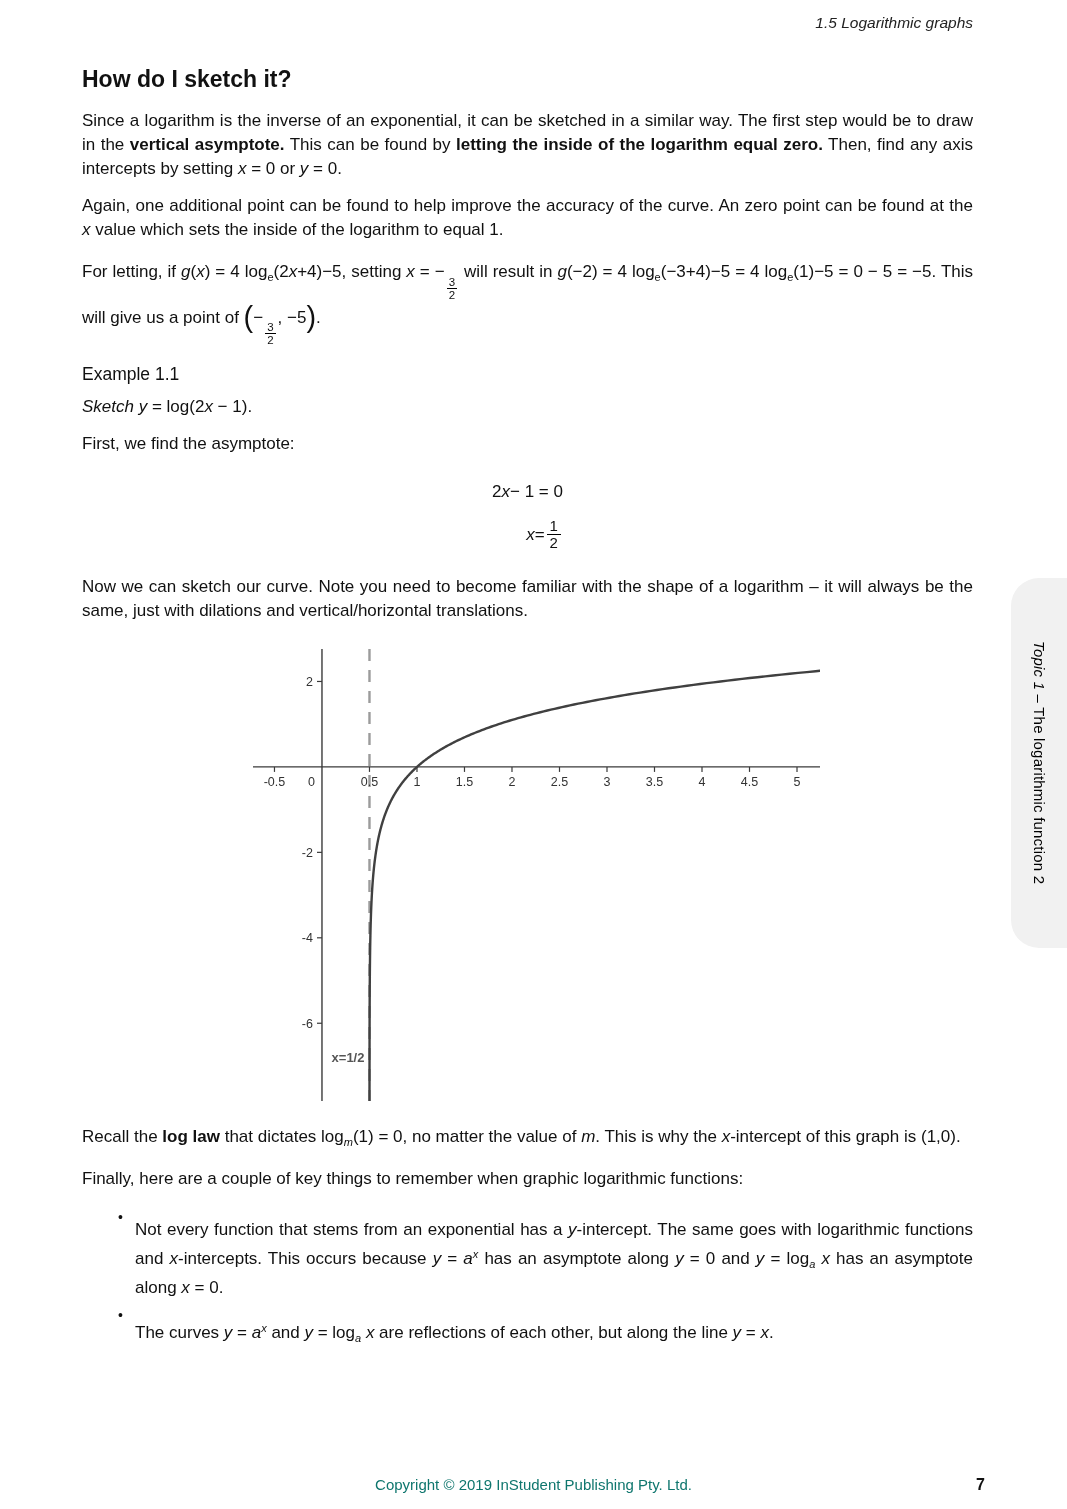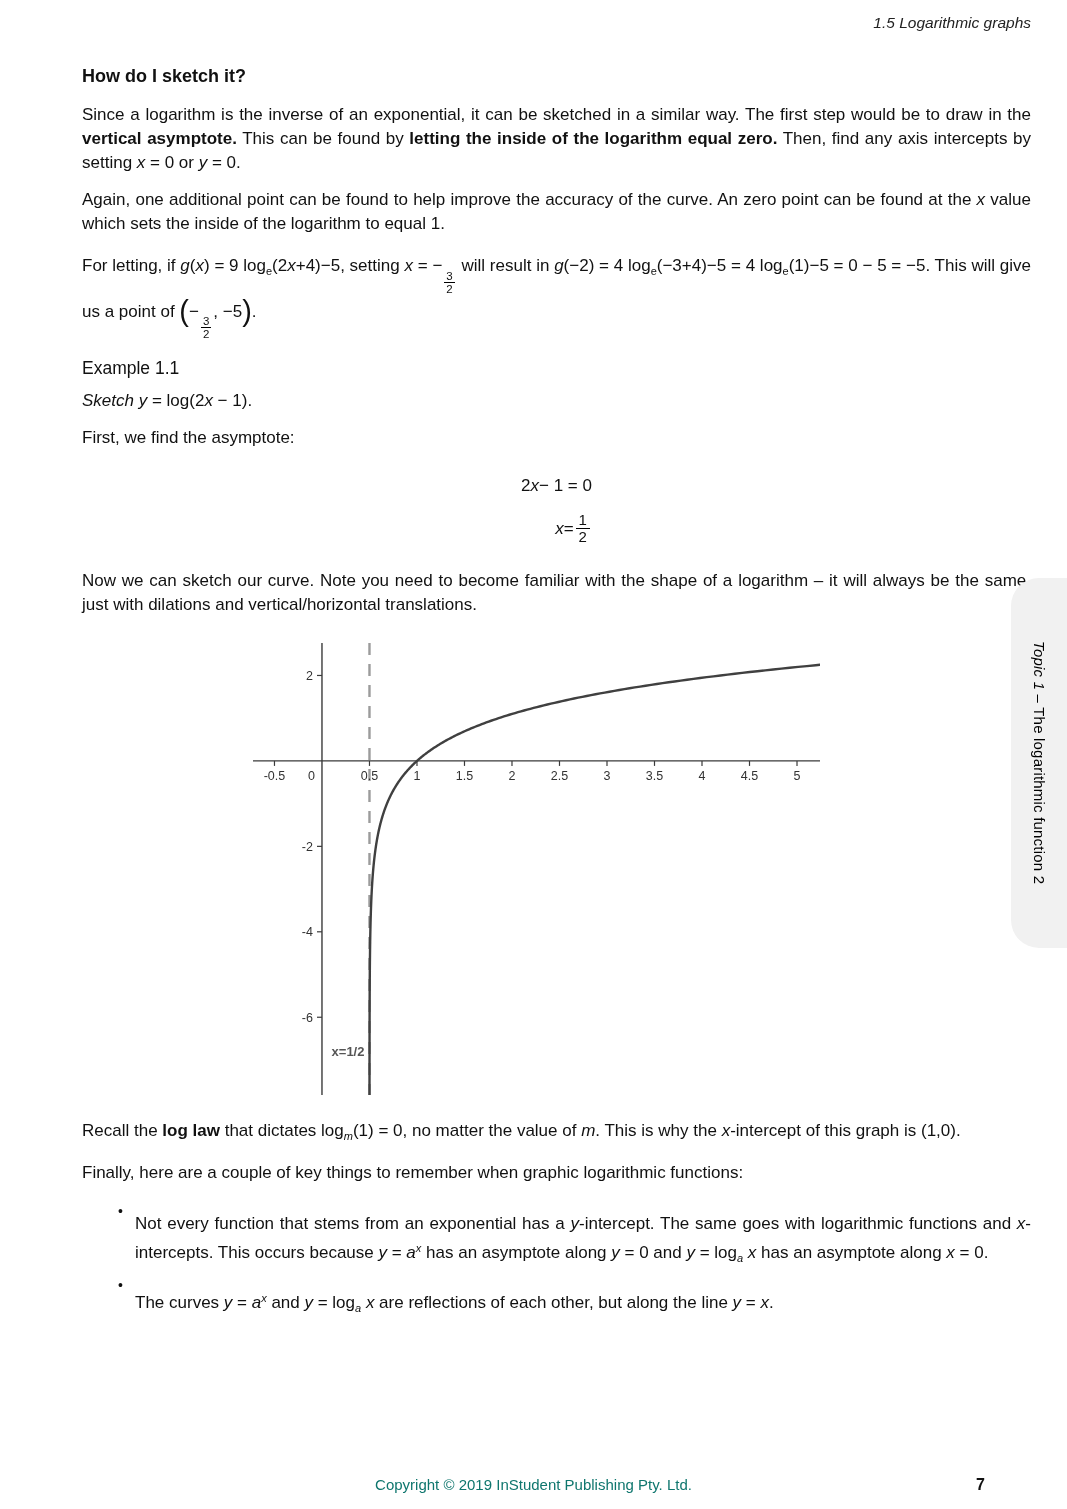--- a/index.html
+++ b/index.html
@@ -4,26 +4,26 @@
 <style>
   * { margin:0; padding:0; box-sizing:border-box; }
   html,body { background:#fff; }
   body {
     font-family:"Liberation Sans", sans-serif;
     color:#111;
     width:1067px; height:1509px;
     position:relative;
     overflow:hidden;
   }
-  .page { padding:14px 36px 0 82px; }
+  .page { padding:14px 94px 0 82px; }
   .running-header {
     text-align:right; font-style:italic; font-size:15.5px; color:#222;
     margin-bottom:34px;
   }
-  h2.qhead { font-size:18px; font-weight:bold; margin:0 0 16px 0; }
+  h2.qhead { font-size:23px; font-weight:bold; margin:0 0 16px 0; }
   p.body {
     font-size:17px; line-height:24px; text-align:justify; margin-bottom:13px;
   }
   p.mathline { line-height:34px; }
   .b { font-weight:bold; }
   .i { font-style:italic; }
   .subs { font-size:11px; vertical-align:-4px; }
   .sups { font-size:11px; vertical-align:6px; }
   .bigp { font-size:1.7em; font-weight:300; vertical-align:-0.15em; line-height:0; }
   .frac { display:inline-flex; flex-direction:column; align-items:center;
@@ -71,21 +71,21 @@
 <div class="page">
 
   <div class="running-header">1.5 Logarithmic graphs</div>
 
   <h2 class="qhead">How do I sketch it?</h2>
 
   <p class="body"><span>Since a logarithm is the inverse of an exponential, it can be sketched in a similar way. The first step would be to draw in the </span><span class="b">vertical asymptote.</span><span>  This can be found by </span><span class="b">letting the inside of the logarithm equal zero.</span><span> Then, find any axis intercepts by setting </span><span class="i">x</span><span> = 0 or </span><span class="i">y</span><span> = 0.</span></p>
 
   <p class="body"><span>Again, one additional point can be found to help improve the accuracy of the curve. An zero point can be found at the </span><span class="i">x</span><span> value which sets the inside of the logarithm to equal 1.</span></p>
 
-  <p class="body mathline"><span>For letting, if </span><span class="i">g</span><span>(</span><span class="i">x</span><span>) = 9 log</span><span class="subs">e</span><span>(2</span><span class="i">x</span><span>+4)−5, setting </span><span class="i">x</span><span> = −</span><span class="frac">
+  <p class="body mathline"><span>For letting, if </span><span class="i">g</span><span>(</span><span class="i">x</span><span>) = 4 log</span><span class="subs">e</span><span>(2</span><span class="i">x</span><span>+4)−5, setting </span><span class="i">x</span><span> = −</span><span class="frac">
         <span class="num">3</span>
         <span class="den">2</span>
       </span><span> will result in </span><span class="i">g</span><span>(−2) = 4 log</span><span class="subs">e</span><span>(−3+4)−5 = 4 log</span><span class="subs">e</span><span>(1)−5 = 0 − 5 = −5. This will give us a point of </span><span class="bigp">(</span><span>−</span><span class="frac">
         <span class="num">3</span>
         <span class="den">2</span>
       </span><span>, −5</span><span class="bigp">)</span><span>.</span></p>
 
   <h3 class="exhead">Example 1.1</h3>
 
   <p class="body"><span class="i">Sketch </span><span class="i">y</span><span> = log(2</span><span class="i">x</span><span> − 1).</span></p>

